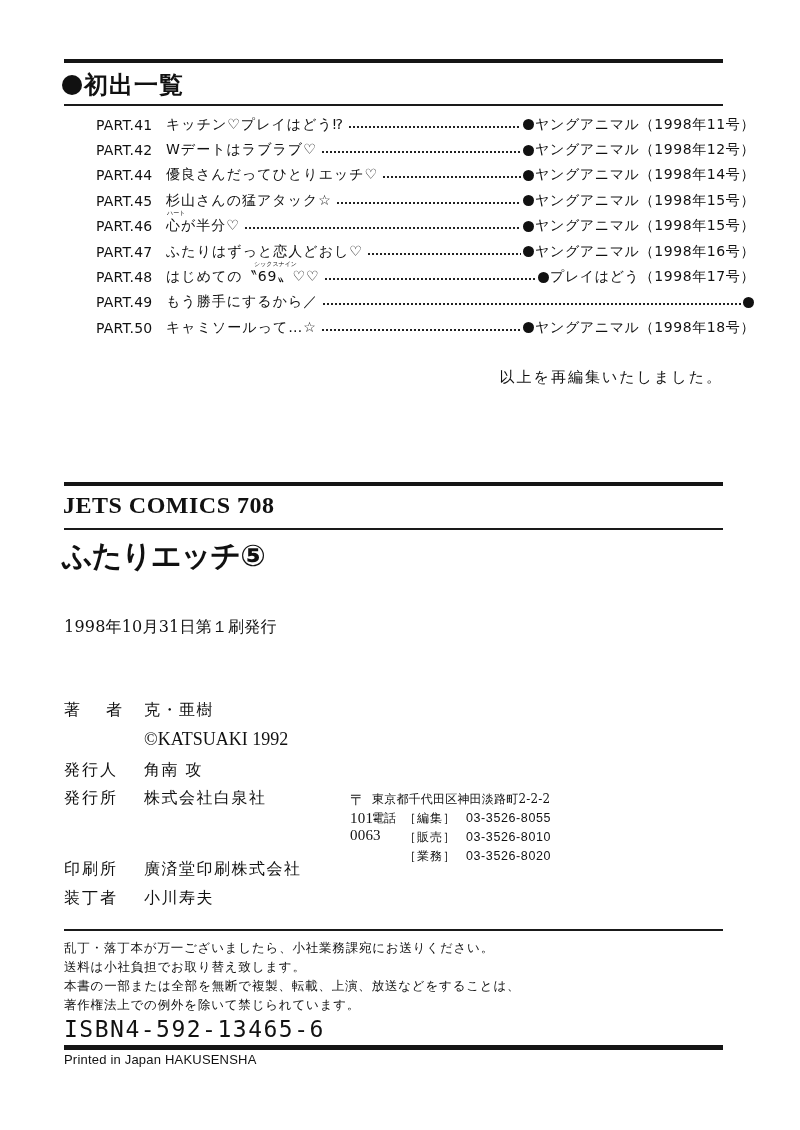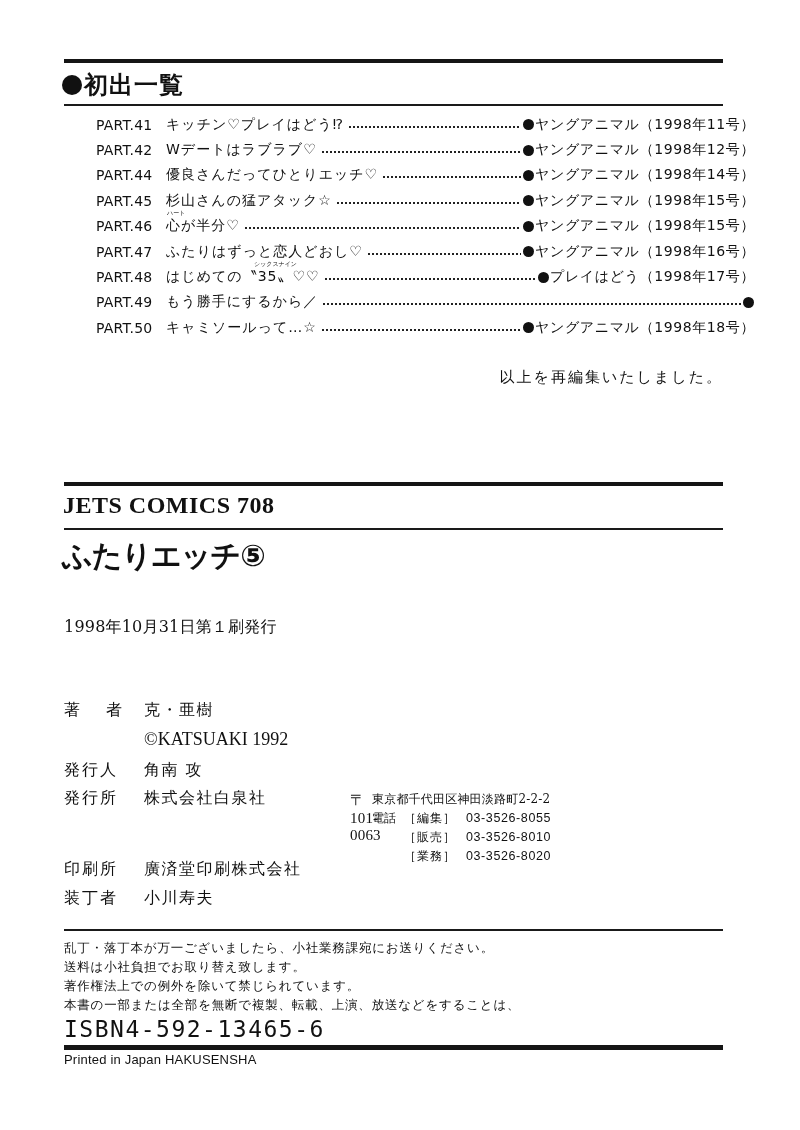--- a/index.html
+++ b/index.html
@@ -308,21 +308,21 @@
     <span class="toc-part">PART.47</span>
     <span class="toc-title">ふたりはずっと恋人どおし♡</span>
     <span class="toc-dots"></span>
     <span class="toc-bullet"></span>
     <span class="toc-mag">ヤングアニマル（1998年16号）</span>
   </div>
   <div class="toc-row">
     <span class="toc-part">PART.48</span>
     <span class="toc-title">
       <span class="ruby" style="left:88px;">シックスナイン</span>
-      <span>はじめての〝35〟♡♡</span>
+      <span>はじめての〝69〟♡♡</span>
     </span>
     <span class="toc-dots"></span>
     <span class="toc-bullet"></span>
     <span class="toc-mag">プレイはどう（1998年17号）</span>
   </div>
   <div class="toc-row">
     <span class="toc-part">PART.49</span>
     <span class="toc-title">もう勝手にするから／</span>
     <span class="toc-dots"></span>
     <span class="toc-bullet"></span>
@@ -395,21 +395,21 @@
     <span class="phone-dept">［業務］</span>
     <span class="phone-num">03-3526-8020</span>
   </div>
 </div>
 
 <div class="rule-thin" style="top:929px;"></div>
 
 <div class="notice">
   <div>乱丁・落丁本が万一ございましたら、小社業務課宛にお送りください。</div>
   <div>送料は小社負担でお取り替え致します。</div>
+  <div>本書の一部または全部を無断で複製、転載、上演、放送などをすることは、</div>
   <div>著作権法上での例外を除いて禁じられています。</div>
-  <div>本書の一部または全部を無断で複製、転載、上演、放送などをすることは、</div>
 </div>
 
 <div class="isbn">ISBN4-592-13465-6</div>
 
 <div class="rule-thick" style="top:1045px; height:5px;"></div>
 
 <div class="printed">Printed in Japan HAKUSENSHA</div>
 
 </body></html>

